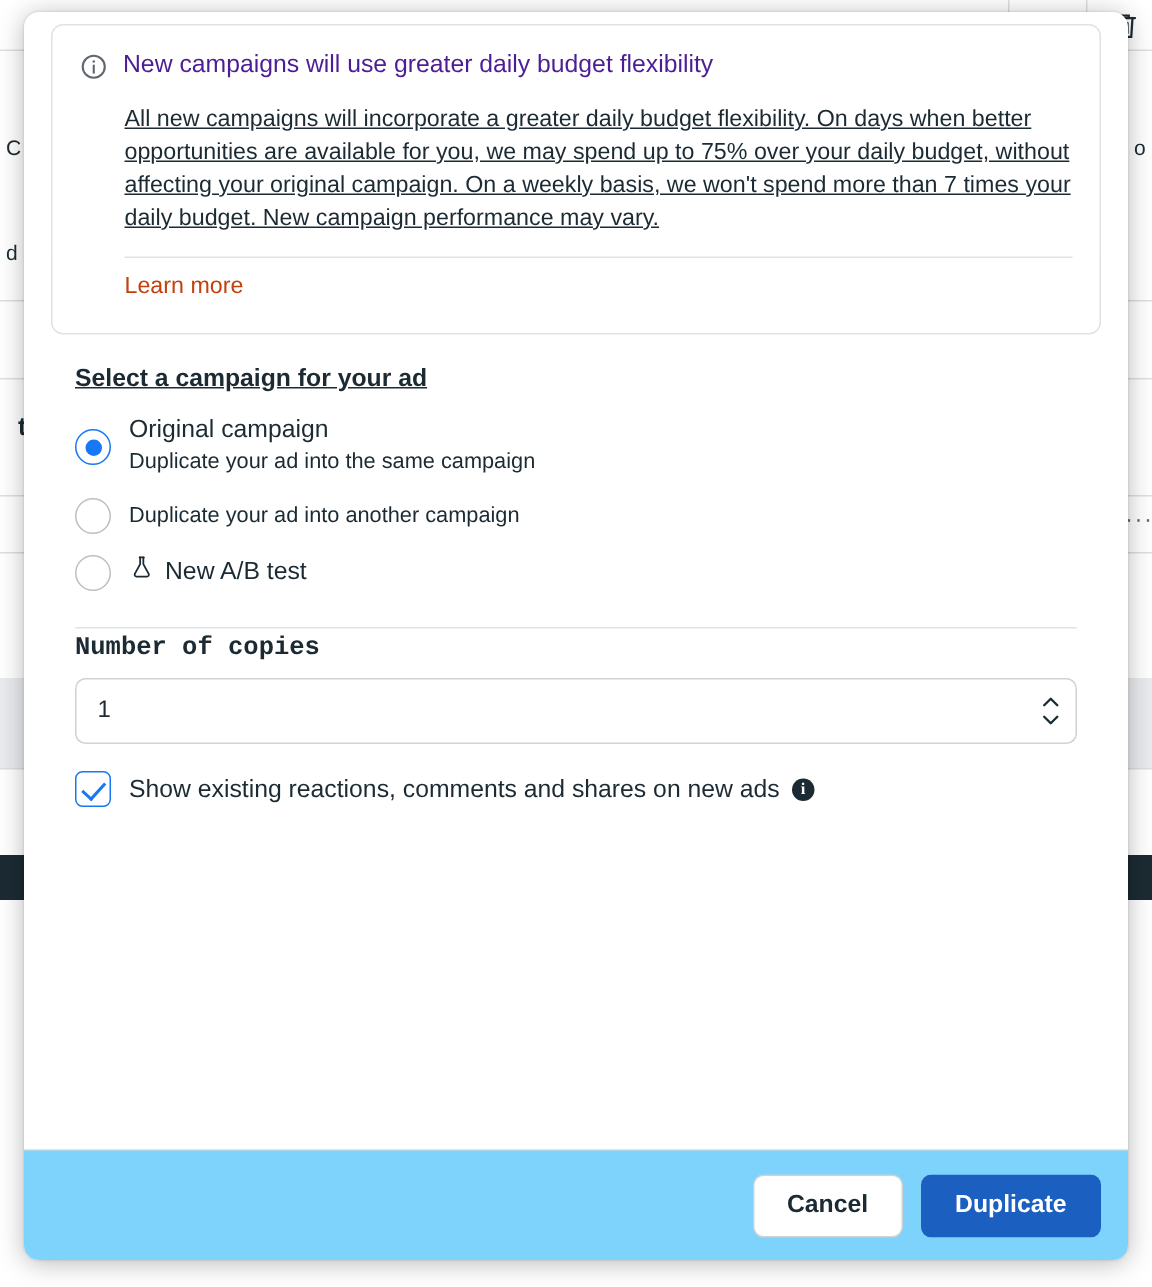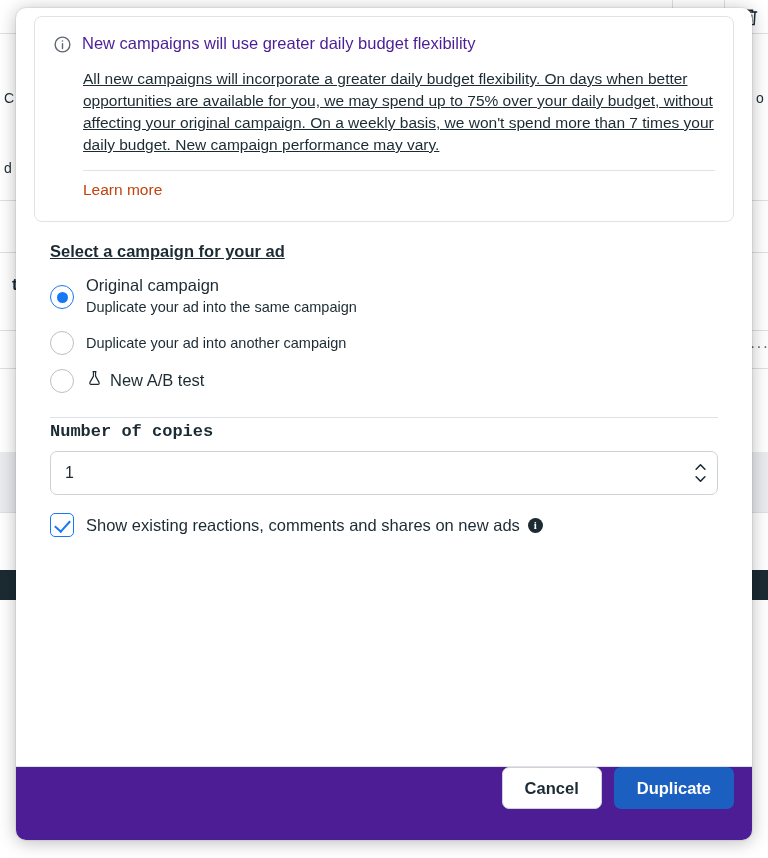--- a/index.html
+++ b/index.html
@@ -306,22 +306,23 @@
     display: inline-flex;
     align-items: center;
     justify-content: center;
     font-family: "Liberation Serif", serif;
   }
 
   .modal-footer {
     flex: 0 0 auto;
     height: 74px;
     border-top: 1px solid #dfe2e6;
-    background: #4c1d95;
-    display: flex;
+    background: #7dd3fc;
+    display: flex;
+    align-items: center;
     justify-content: flex-end;
     gap: 12px;
     padding: 0 18px;
   }
   .btn {
     height: 42px;
     border-radius: 7px;
     font-size: 16.5px;
     font-weight: 700;
     font-family: "Liberation Sans", sans-serif;

